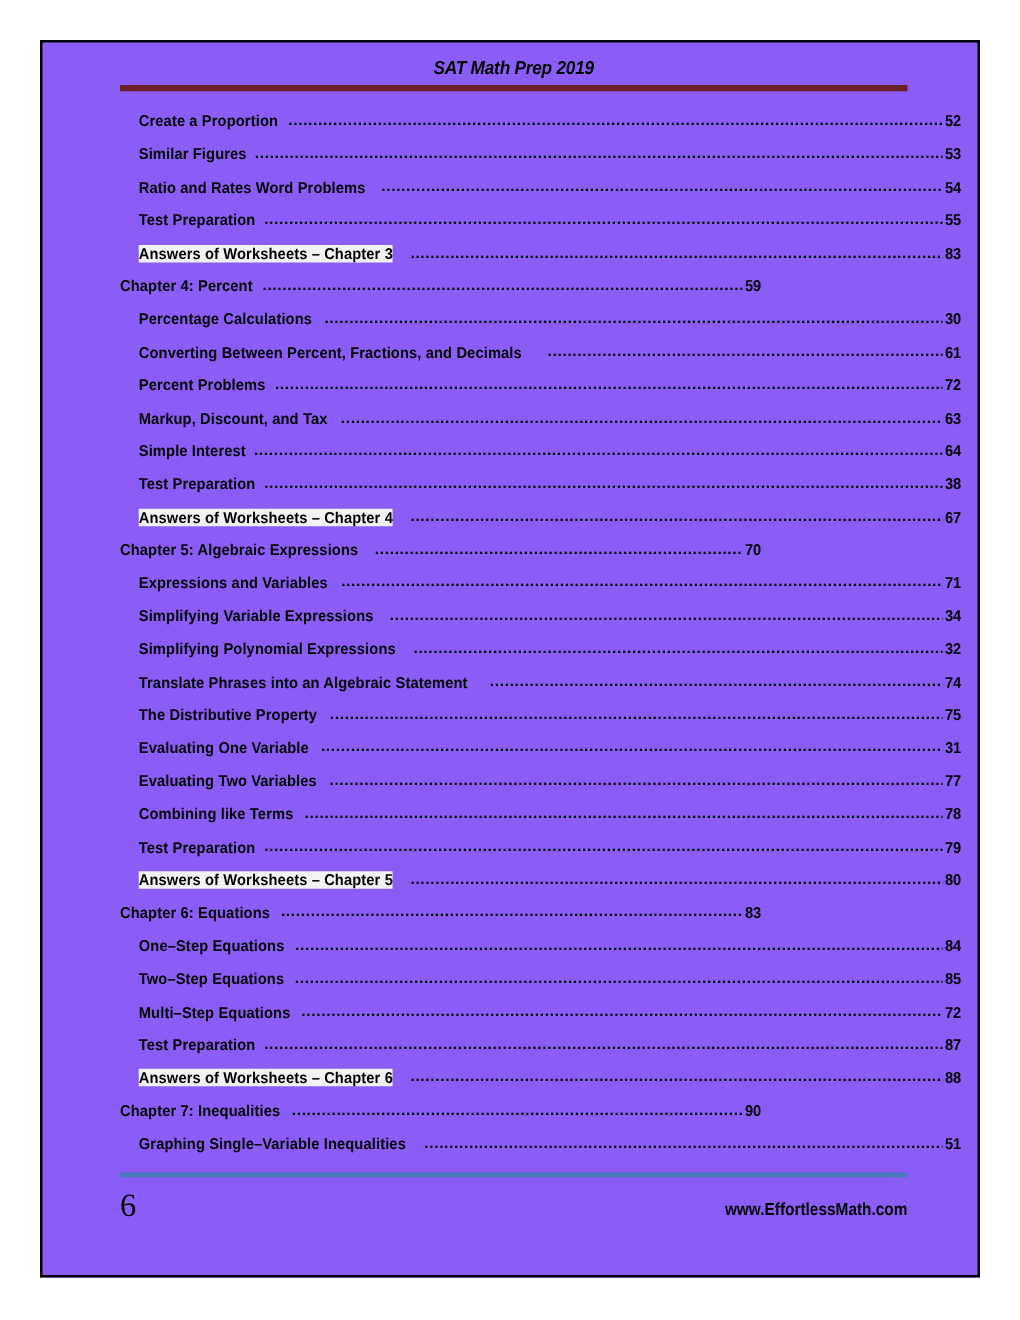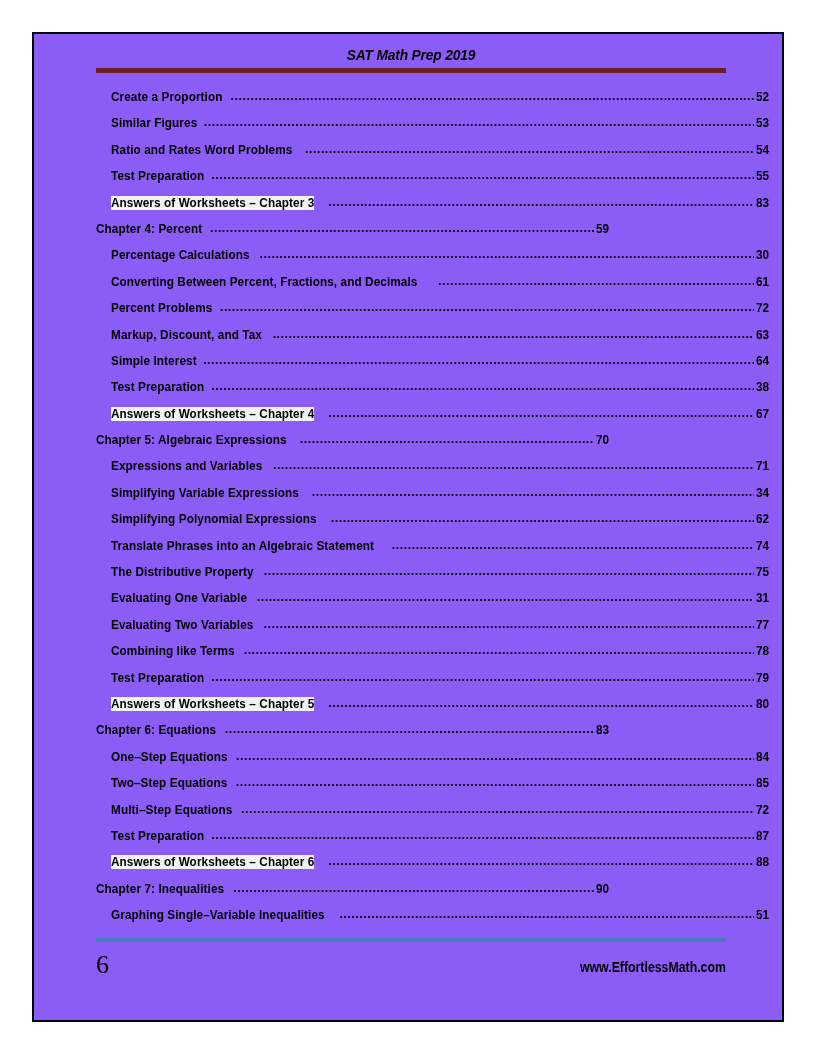--- a/index.html
+++ b/index.html
@@ -245,21 +245,21 @@
           <span class="pagenum">71</span>
         </div>
         <div class="toc-row level-entry">
           <span class="label">Simplifying Variable Expressions</span>
           <span class="leader">........................................................................................................................................................................................................</span>
           <span class="pagenum">34</span>
         </div>
         <div class="toc-row level-entry">
           <span class="label">Simplifying Polynomial Expressions</span>
           <span class="leader">........................................................................................................................................................................................................</span>
-          <span class="pagenum">62</span>
+          <span class="pagenum">32</span>
         </div>
         <div class="toc-row level-entry">
           <span class="label">Translate Phrases into an Algebraic Statement</span>
           <span class="leader">........................................................................................................................................................................................................</span>
           <span class="pagenum">74</span>
         </div>
         <div class="toc-row level-entry">
           <span class="label">The Distributive Property</span>
           <span class="leader">........................................................................................................................................................................................................</span>
           <span class="pagenum">75</span>

